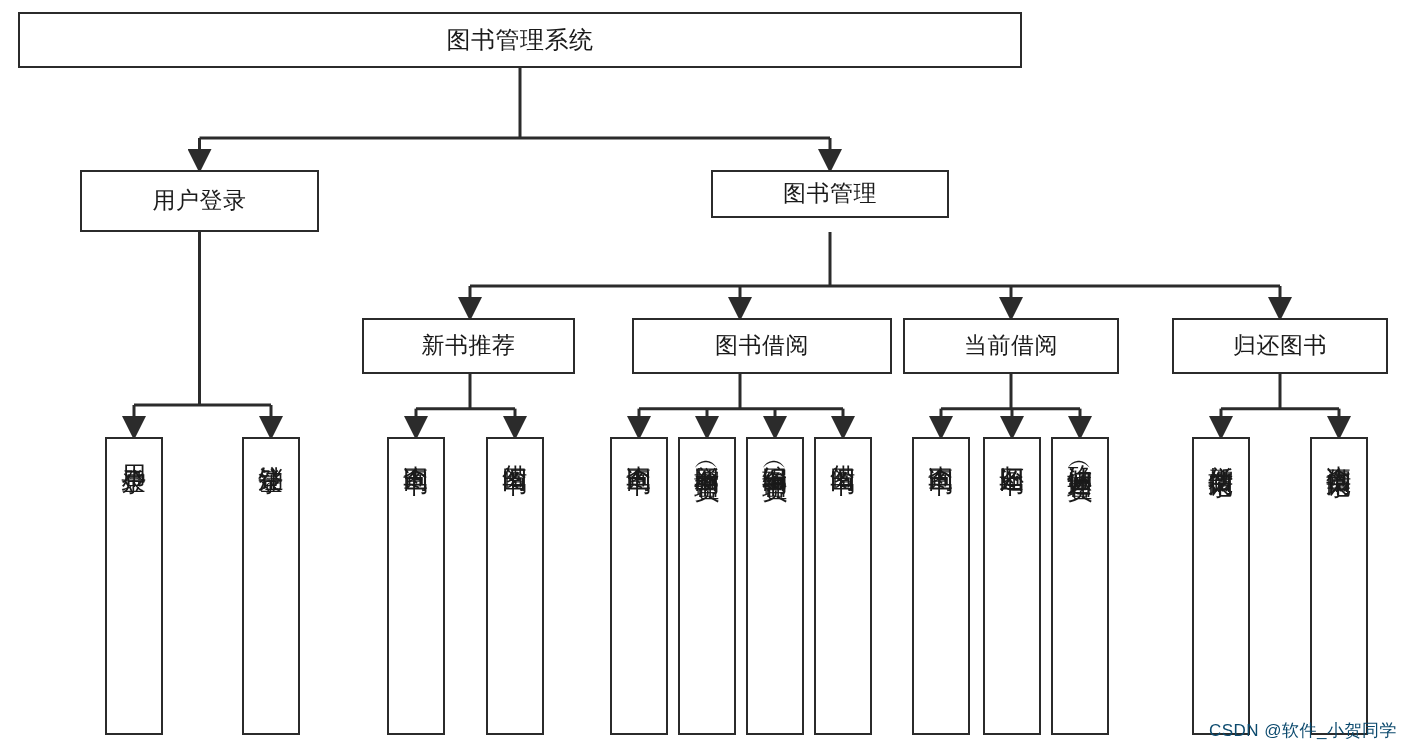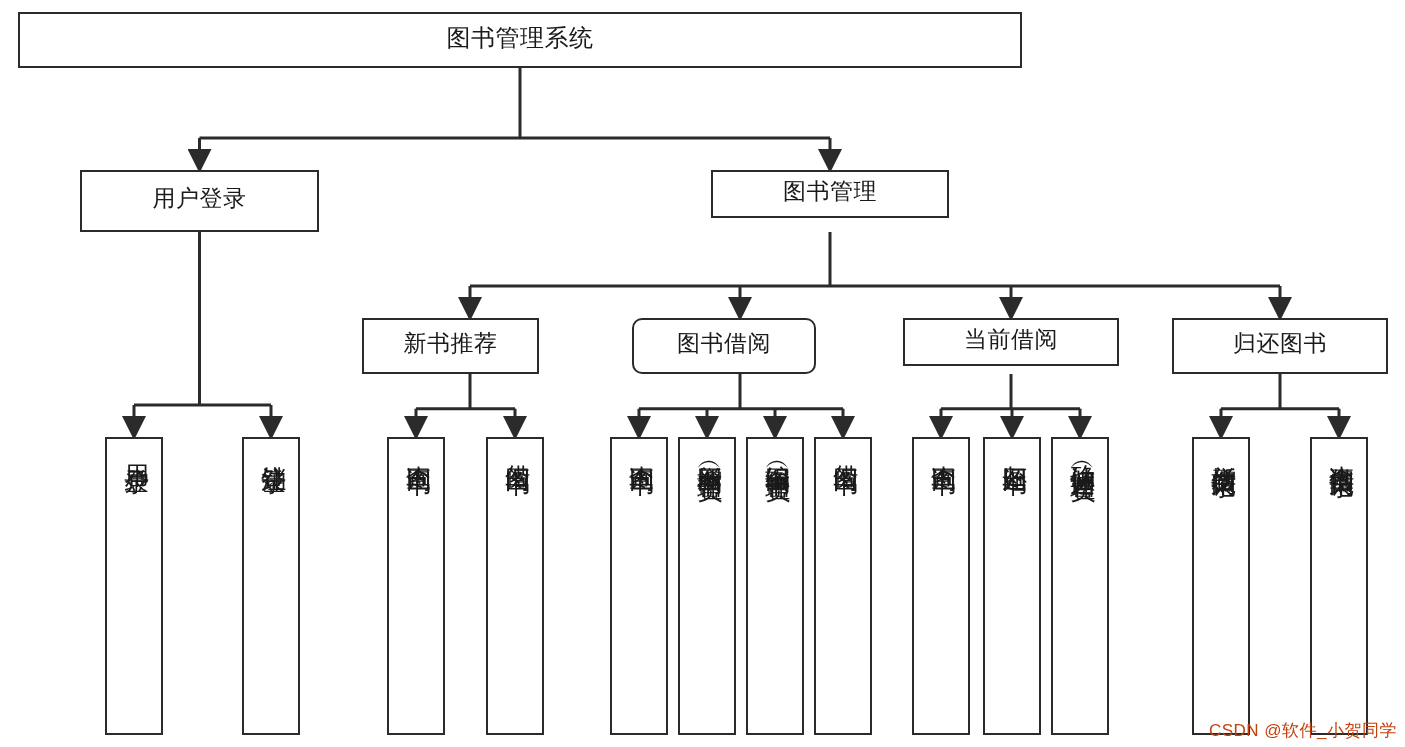--- a/index.html
+++ b/index.html
@@ -34,21 +34,20 @@
     display: flex;
     align-items: center;
     justify-content: center;
     color: #1a1a1a;
     z-index: 2;
   }
   .node-label {
     display: block;
     line-height: 1.18;
     letter-spacing: 0.5px;
-    font-family: Liberation Mono, monospace;
   }
   .node.horizontal .node-label {
     font-size: 23px;
     white-space: nowrap;
   }
   .node.vertical {
     align-items: flex-start;
     padding-top: 6px;
   }
   .node.vertical .node-label {
@@ -58,21 +57,21 @@
     line-height: 1.05;
     letter-spacing: 2px;
     white-space: nowrap;
   }
   .node.root .node-label { font-size: 24px; }
   #watermark {
     position: absolute;
     right: 8px;
     bottom: 5px;
     font-size: 17px;
-    color: #c2410c;
+    color: #0c4a6e;
     letter-spacing: 0.5px;
     white-space: nowrap;
     z-index: 3;
     font-family: "Liberation Sans", "DejaVu Sans", sans-serif;
   }
 </style>
 </head>
 <body>
 
 <div id="canvas">
@@ -123,27 +122,27 @@
   <div id="nodes-layer">
       <div class="node horizontal root" style="left: 18px; top: 12px; width: 1004px; height: 56px;">
         <span class="node-label">图书管理系统</span>
       </div>
       <div class="node horizontal" style="left: 80px; top: 170px; width: 239px; height: 62px;">
         <span class="node-label">用户登录</span>
       </div>
       <div class="node horizontal" style="left: 711px; top: 170px; width: 238px; height: 48px;">
         <span class="node-label">图书管理</span>
       </div>
-      <div class="node horizontal" style="left: 362px; top: 318px; width: 177px; height: 56px;">
+      <div class="node horizontal" style="left: 362px; top: 318px; width: 213px; height: 56px;">
         <span class="node-label">新书推荐</span>
       </div>
-      <div class="node horizontal" style="left: 632px; top: 318px; width: 184px; height: 56px; border-radius: 10px;">
+      <div class="node horizontal" style="left: 632px; top: 318px; width: 260px; height: 56px;">
         <span class="node-label">图书借阅</span>
       </div>
-      <div class="node horizontal" style="left: 903px; top: 318px; width: 216px; height: 48px;">
+      <div class="node horizontal" style="left: 903px; top: 318px; width: 216px; height: 56px;">
         <span class="node-label">当前借阅</span>
       </div>
       <div class="node horizontal" style="left: 1172px; top: 318px; width: 216px; height: 56px;">
         <span class="node-label">归还图书</span>
       </div>
       <div class="node vertical" style="left: 105px; top: 437px; width: 58px; height: 298px;">
         <span class="node-label">用户登录</span>
       </div>
       <div class="node vertical" style="left: 242px; top: 437px; width: 58px; height: 298px;">
         <span class="node-label">注销登录</span>

